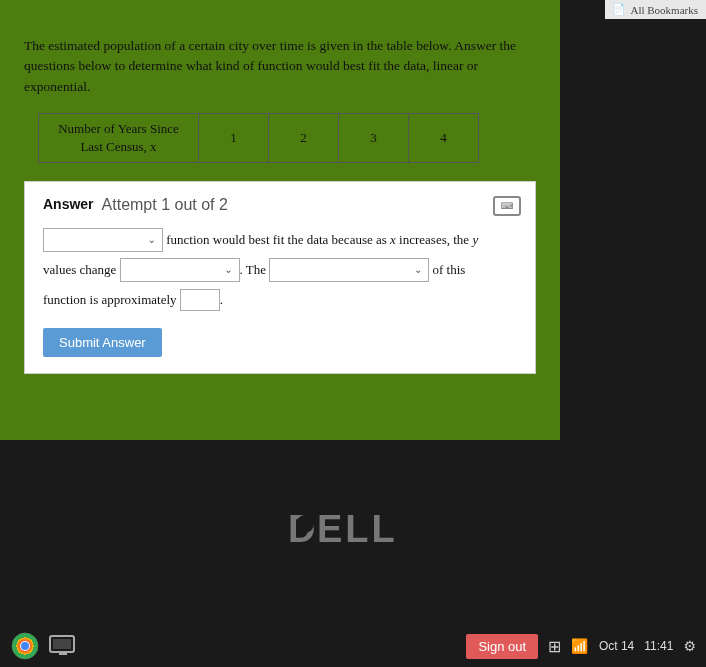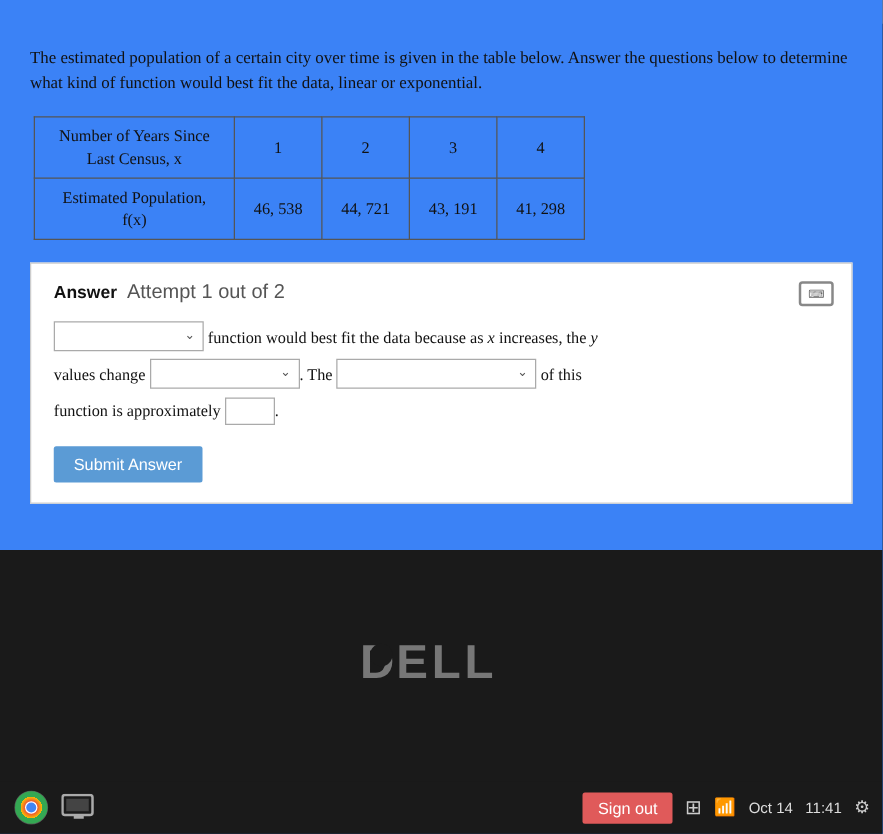--- a/index.html
+++ b/index.html
@@ -10,23 +10,23 @@
       font-family: Georgia, 'Times New Roman', serif;
       overflow: hidden;
       position: relative;
     }
 
     
     .content-area {
       position: absolute;
       top: 0;
       left: 0;
-      width: 706px;
+      width: 560px;
       height: 440px;
-      background: #3b82f6;
+      background: #4d7c0f;
       padding: 18px 24px 14px 24px;
     }
 
     
     .bookmark-bar {
       position: absolute;
       top: 0;
       right: 0;
       background: #e8e8e8;
       padding: 3px 8px;
@@ -41,21 +41,21 @@
       font-size: 13.5px;
       line-height: 1.5;
       color: #111;
       margin-top: 18px;
       margin-bottom: 16px;
     }
 
     
     .data-table {
       border-collapse: collapse;
-      margin: 0 10px 18px 3px;
+      margin: 0 10px 18px 14px;
       font-size: 13px;
     }
     .data-table td {
       border: 1px solid #555;
       padding: 6px 14px;
       text-align: center;
       color: #111;
       vertical-align: middle;
     }
     .data-table td.label-cell {
@@ -263,27 +263,20 @@
   <p class="problem-text">The estimated population of a certain city over time is given in the table below. Answer the questions below to determine what kind of function would best fit the data, linear or exponential.</p>
 
   <table class="data-table">
     <tbody>
         <tr>
       <td class="label-cell">Number of Years Since Last Census, x</td>
       <td class="value-cell">1</td>
       <td class="value-cell">2</td>
       <td class="value-cell">3</td>
       <td class="value-cell">4</td>
-    </tr>
-    <tr>
-      <td class="label-cell">Estimated Population, f(x)</td>
-      <td class="value-cell">46, 538</td>
-      <td class="value-cell">44, 721</td>
-      <td class="value-cell">43, 191</td>
-      <td class="value-cell">41, 298</td>
     </tr>
   </tbody>
     </table>
 
   <div class="answer-section">
 
     <div class="answer-header">
       <span class="answer-label">Answer</span>
       <span class="attempt-text">Attempt 1 out of 2</span>
     </div>

